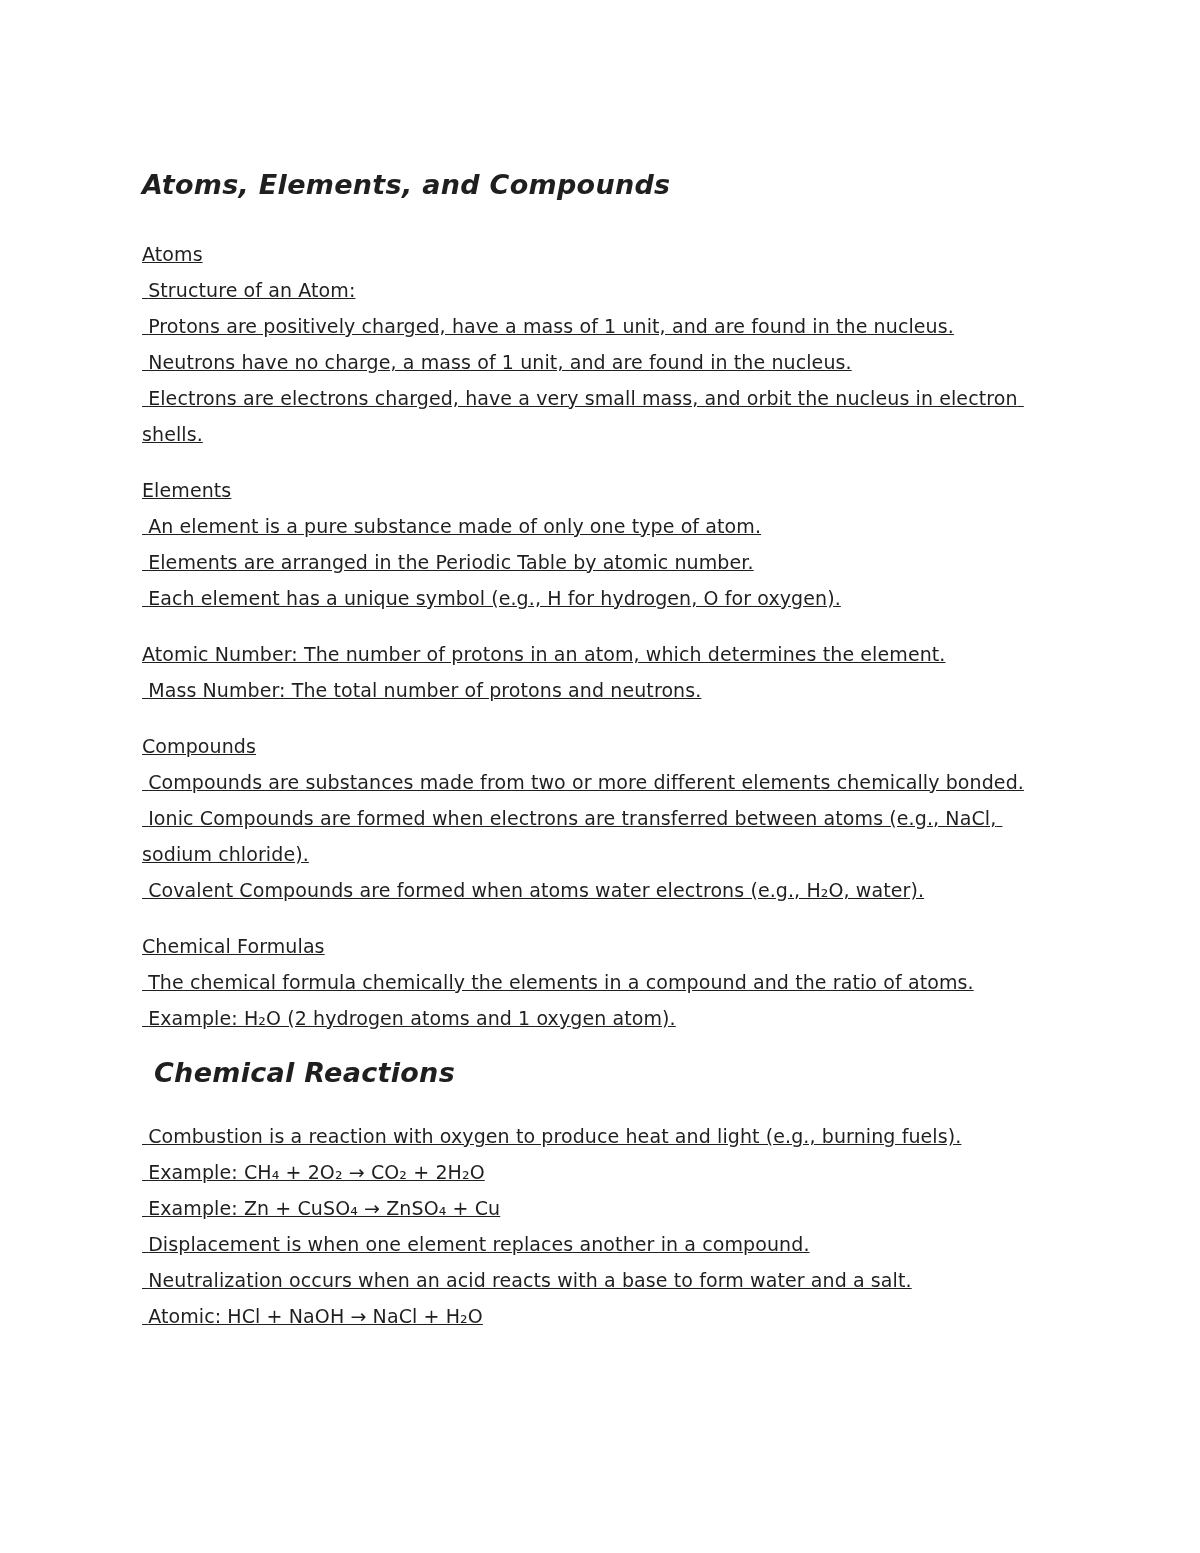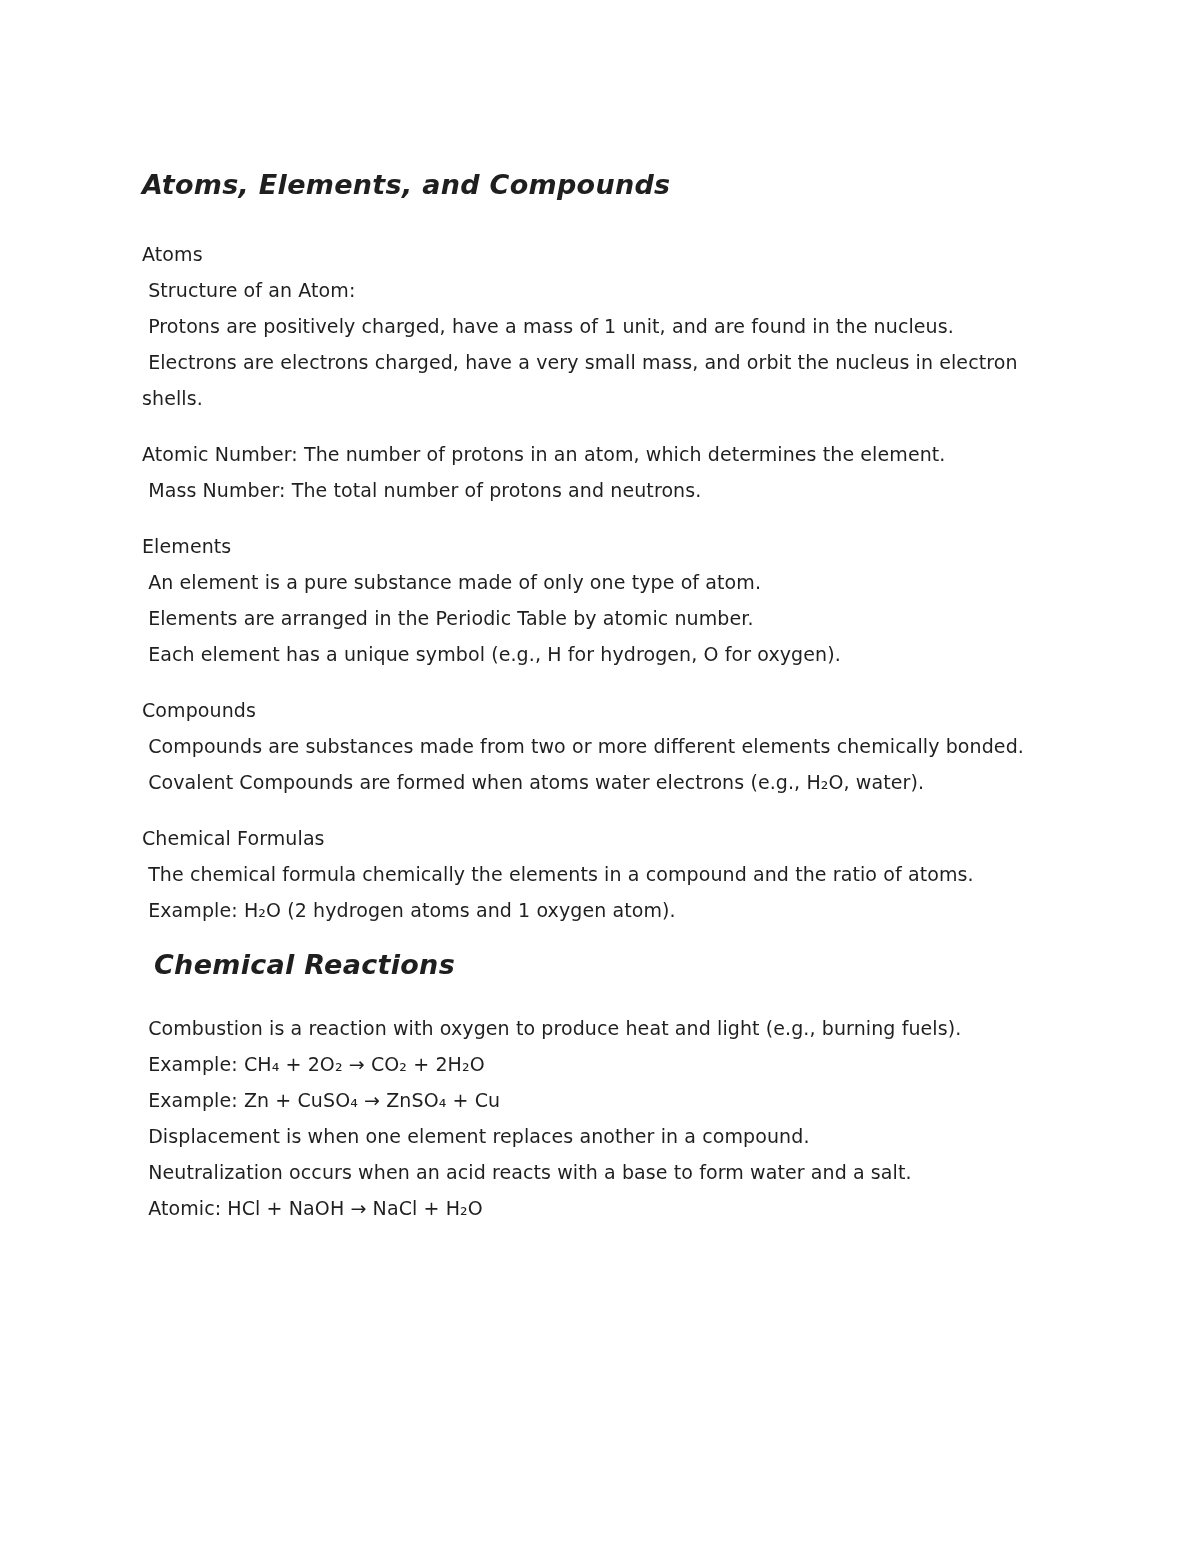--- a/index.html
+++ b/index.html
@@ -31,20 +31,21 @@
     line-height: 34px;
     margin: 0 0 34px 0;
     letter-spacing: 0.3px;
     white-space: pre-wrap;
   }
   .doc-title.secondary {
     margin: 0 0 28px 12px;
   }
   .section {
     margin: 0 0 20px 0;
+    text-decoration: underline;
   }
   .line {
     margin: 0;
     font-size: 19px;
     line-height: 36px;
     white-space: pre-wrap;
     letter-spacing: 0.1px;
   }
 </style>
 </head>
@@ -52,38 +53,40 @@
 
 <div class="page">
   <div class="doc">
 
     <h1 class="doc-title">Atoms, Elements, and Compounds</h1>
 
     <section class="section">
       <p class="line">Atoms</p>
       <p class="line"> Structure of an Atom:</p>
       <p class="line"> Protons are positively charged, have a mass of 1 unit, and are found in the nucleus.</p>
+      <p class="line"> Neutrons have no charge, a mass of 1 unit, and are found in the nucleus.</p>
       <p class="line"> Electrons are electrons charged, have a very small mass, and orbit the nucleus in electron shells.</p>
-    </section>
-
-    <section class="section">
-      <p class="line">Atomic Number: The number of protons in an atom, which determines the element.</p>
-      <p class="line"> Mass Number: The total number of protons and neutrons.</p>
     </section>
 
     <section class="section">
       <p class="line">Elements</p>
       <p class="line"> An element is a pure substance made of only one type of atom.</p>
       <p class="line"> Elements are arranged in the Periodic Table by atomic number.</p>
       <p class="line"> Each element has a unique symbol (e.g., H for hydrogen, O for oxygen).</p>
     </section>
 
     <section class="section">
+      <p class="line">Atomic Number: The number of protons in an atom, which determines the element.</p>
+      <p class="line"> Mass Number: The total number of protons and neutrons.</p>
+    </section>
+
+    <section class="section">
       <p class="line">Compounds</p>
       <p class="line"> Compounds are substances made from two or more different elements chemically bonded.</p>
+      <p class="line"> Ionic Compounds are formed when electrons are transferred between atoms (e.g., NaCl, sodium chloride).</p>
       <p class="line"> Covalent Compounds are formed when atoms water electrons (e.g., H₂O, water).</p>
     </section>
 
     <section class="section">
       <p class="line">Chemical Formulas</p>
       <p class="line"> The chemical formula chemically the elements in a compound and the ratio of atoms.</p>
       <p class="line"> Example: H₂O (2 hydrogen atoms and 1 oxygen atom).</p>
     </section>
 
     <h1 class="doc-title secondary">Chemical Reactions</h1>

